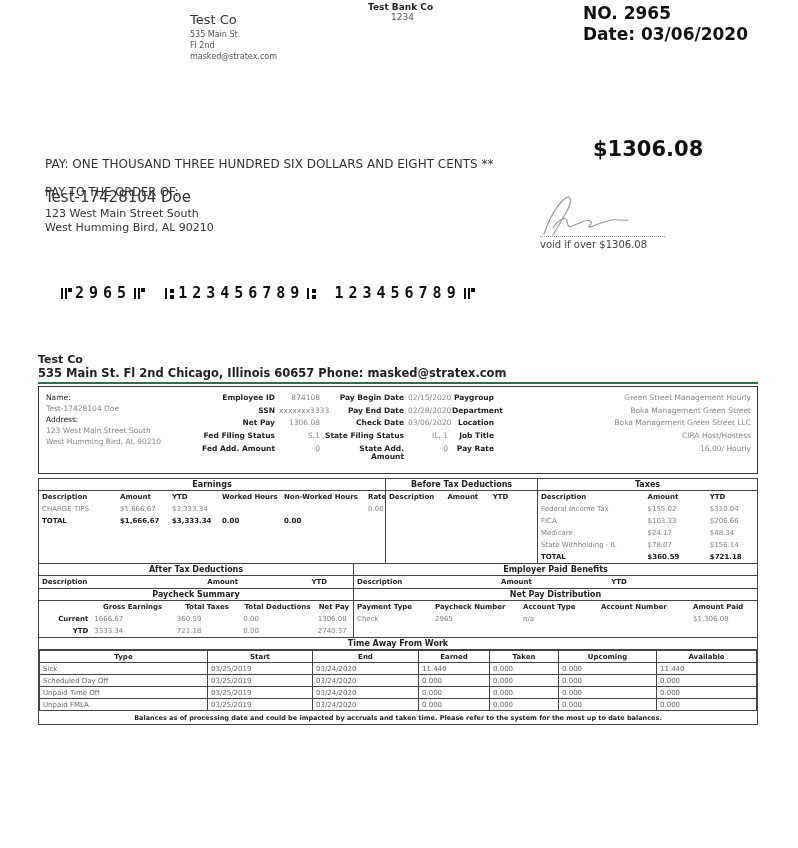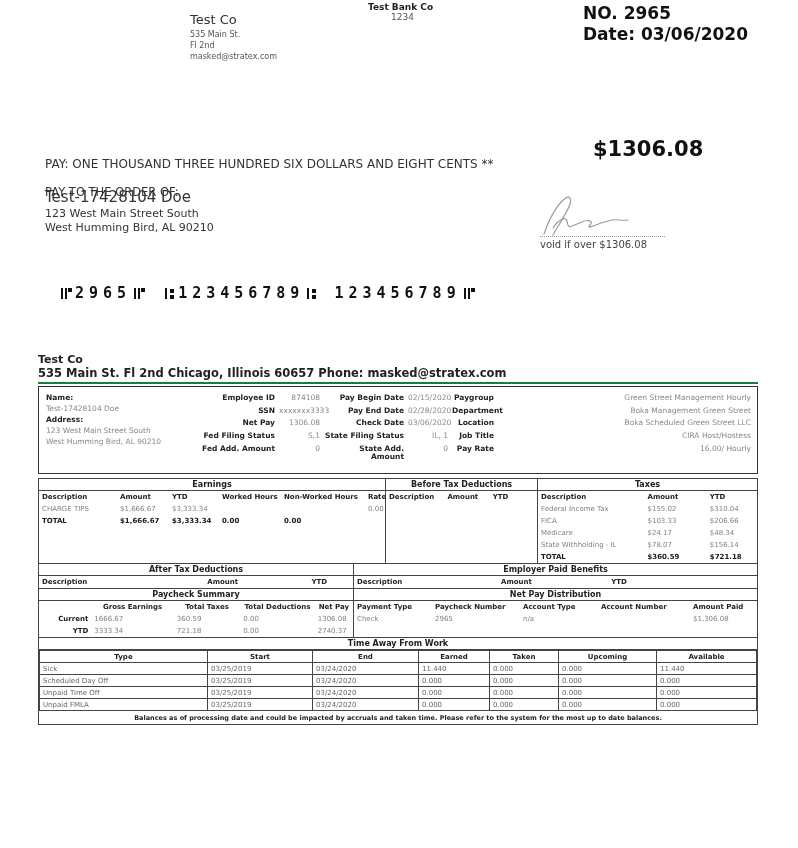--- a/index.html
+++ b/index.html
@@ -31,21 +31,21 @@
   .micr svg { margin:0 3px; }
   .micr .gap { width:14px; }
 
   
   .stub { position:absolute; left:38px; top:353px; width:720px; }
   .stub-co { font-weight:bold; font-size:11px; color:#222; }
   .stub-addr { font-weight:bold; font-size:11.5px; color:#222; padding-bottom:2px; border-bottom:2px solid #15803d; }
 
   .info-box { border:1px solid #333; display:flex; margin-top:2px; height:88px; }
   .info-name { width:158px; padding:6px 0 0 7px; font-size:7.5px; line-height:1.45; }
-  .info-name .lbl { font-weight:bold; color:#222; }
+  .info-name .lbl { font-weight:normal; color:#222; }
   .info-name .val { color:#888; }
   .info-grid { flex:1; display:grid; grid-template-columns:80px 45px 84px 44px 46px 1fr;
                align-content:start; padding:4px 4px 0 0; font-size:7.5px;text-align:right; }
   .info-grid .gen-row { display:contents; }
   .info-grid .gen-cell { padding:3px 2px 1px 2px; line-height:1.15; }
   .info-grid .gen-cell:nth-child(odd) { font-weight:bold; color:#222; white-space:nowrap; }
   .info-grid .gen-row:last-child .gen-cell:nth-child(odd) { white-space:normal; }
   .info-grid .gen-cell:nth-child(even) { color:#888; }
 
   .row1 { display:flex; margin-top:4px; height:86px; }
@@ -156,21 +156,21 @@
       <div class="info-name">
         <div class="lbl">Name:</div>
         <div class="val">Test-17428104 Doe</div>
         <div class="lbl">Address:</div>
         <div class="val">123 West Main Street South</div>
         <div class="val">West Humming Bird, AL 90210</div>
       </div>
       <div class="info-grid">
           <div class="gen-row"><span class="gen-cell">Employee ID</span><span class="gen-cell">874108</span><span class="gen-cell">Pay Begin Date</span><span class="gen-cell">02/15/2020</span><span class="gen-cell">Paygroup</span><span class="gen-cell">Green Street Management Hourly</span></div>
           <div class="gen-row"><span class="gen-cell">SSN</span><span class="gen-cell">xxxxxxx3333</span><span class="gen-cell">Pay End Date</span><span class="gen-cell">02/28/2020</span><span class="gen-cell">Department</span><span class="gen-cell">Boka Management Green Street</span></div>
-          <div class="gen-row"><span class="gen-cell">Net Pay</span><span class="gen-cell">1306.08</span><span class="gen-cell">Check Date</span><span class="gen-cell">03/06/2020</span><span class="gen-cell">Location</span><span class="gen-cell">Boka Scheduled Green Street LLC</span></div>
+          <div class="gen-row"><span class="gen-cell">Net Pay</span><span class="gen-cell">1306.08</span><span class="gen-cell">Check Date</span><span class="gen-cell">03/06/2020</span><span class="gen-cell">Location</span><span class="gen-cell">Boka Management Green Street LLC</span></div>
           <div class="gen-row"><span class="gen-cell">Fed Filing Status</span><span class="gen-cell">S,1</span><span class="gen-cell">State Filing Status</span><span class="gen-cell">IL, 1</span><span class="gen-cell">Job Title</span><span class="gen-cell">CIRA Host/Hostess</span></div>
           <div class="gen-row"><span class="gen-cell">Fed Add. Amount</span><span class="gen-cell">0</span><span class="gen-cell">State Add. Amount</span><span class="gen-cell">0</span><span class="gen-cell">Pay Rate</span><span class="gen-cell">16.00/ Hourly</span></div>
         </div>
     </div>
 
     <div class="row1">
       <div class="panel p-earn">
         <div class="panel-title">Earnings</div>
         <table>
           <colgroup>

